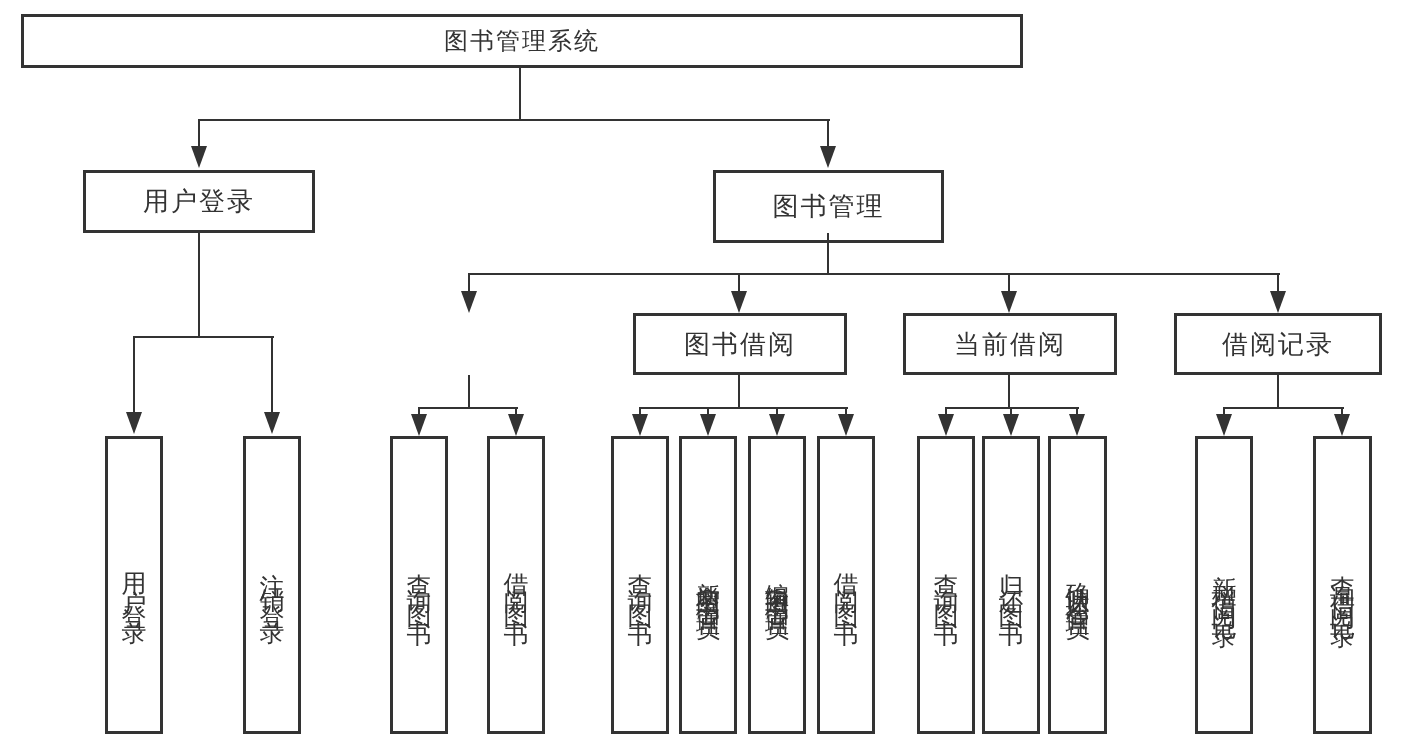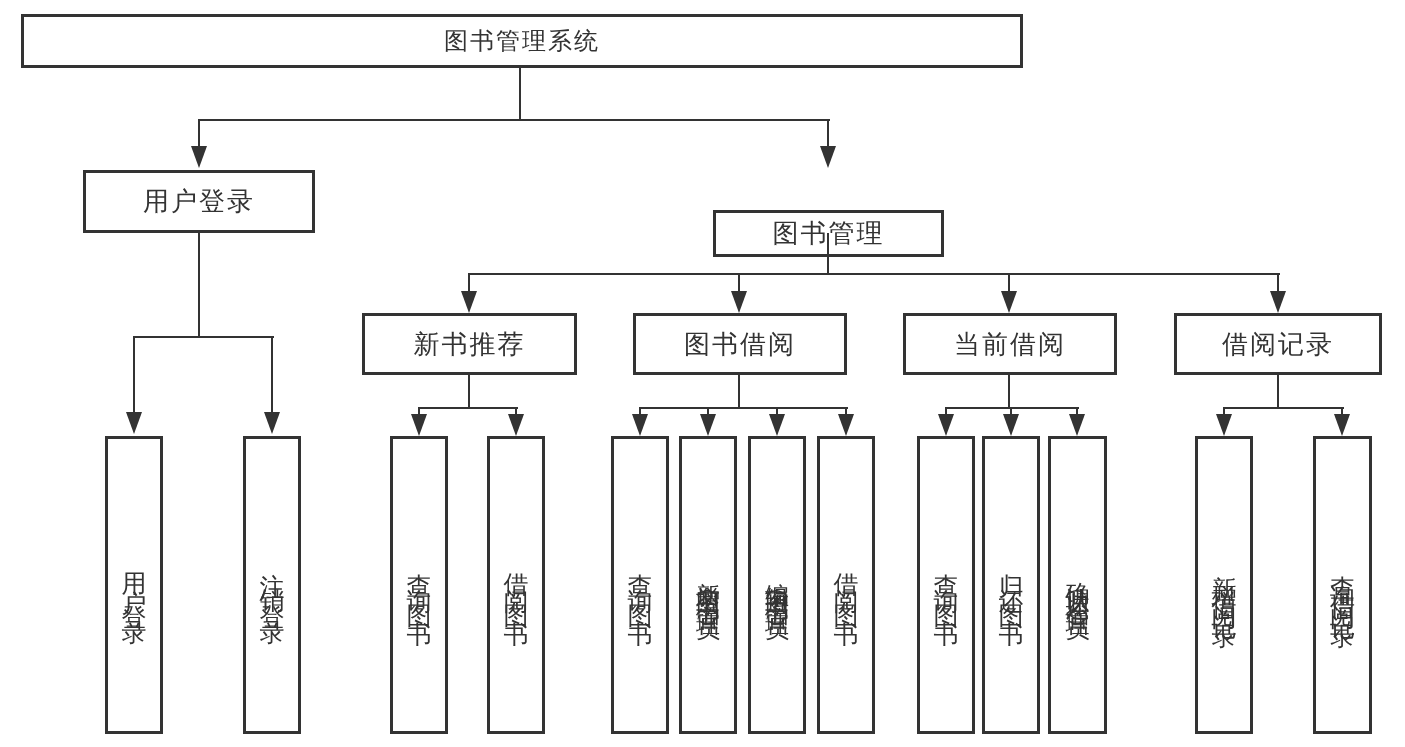--- a/index.html
+++ b/index.html
@@ -41,27 +41,24 @@
 <div class="canvas">
 
   <div class="node" style="left:21px;top:14px;width:1002px;height:54px;">
     <span class="root-label">图书管理系统</span>
   </div>
 
   <div class="node" style="left:83px;top:170px;width:232px;height:63px;">
     <span class="hlabel">用户登录</span>
   </div>
 
-  <div class="node" style="left:713px;top:170px;width:231px;height:47px;margin-top:40px;">
+  <div class="node" style="left:713px;top:170px;width:231px;height:73px;">
     <span class="hlabel">图书管理</span>
   </div>
 
-  <div class="node" style="left:362px;top:313px;width:215px;height:62px;">
-    <span class="hlabel">新书推荐</span>
-  </div>
 
   <div class="node" style="left:633px;top:313px;width:214px;height:62px;">
     <span class="hlabel">图书借阅</span>
   </div>
 
   <div class="node" style="left:903px;top:313px;width:214px;height:62px;">
     <span class="hlabel">当前借阅</span>
   </div>
 
   <div class="node" style="left:1174px;top:313px;width:208px;height:62px;">

